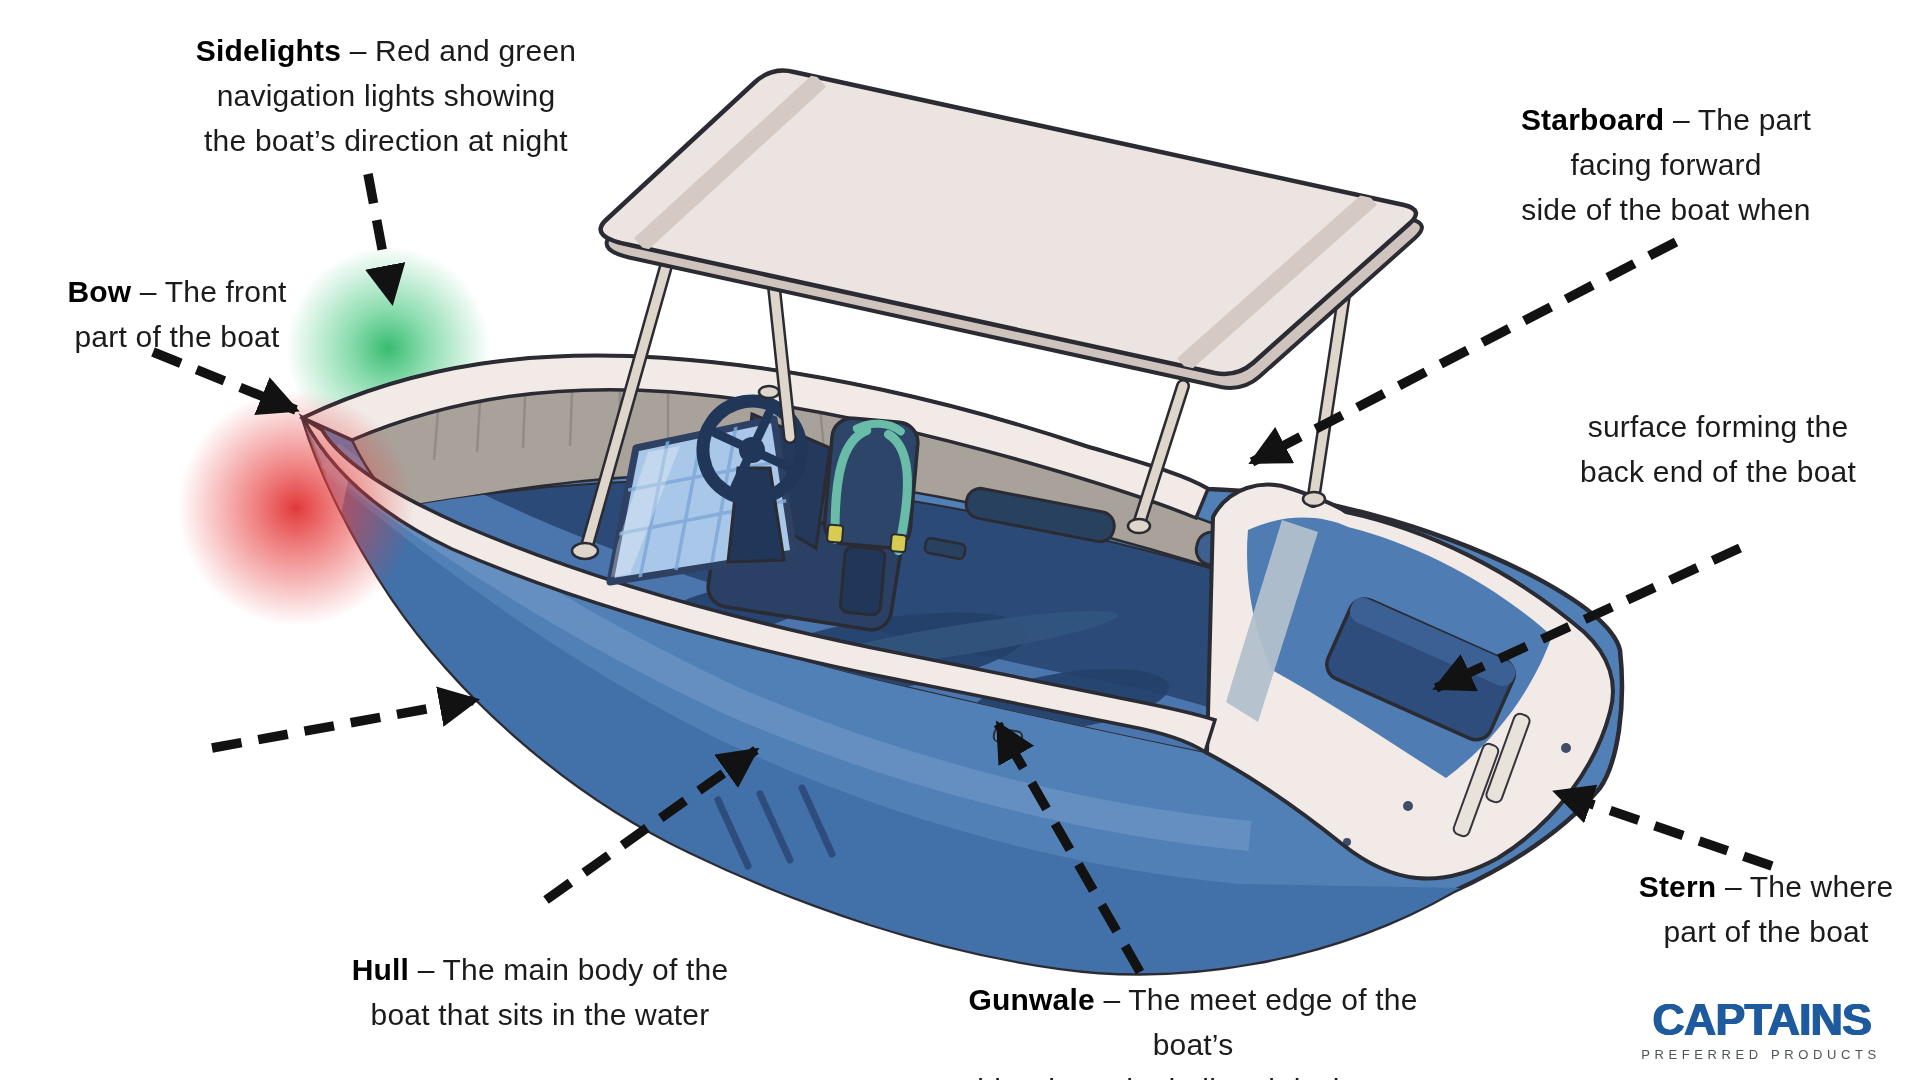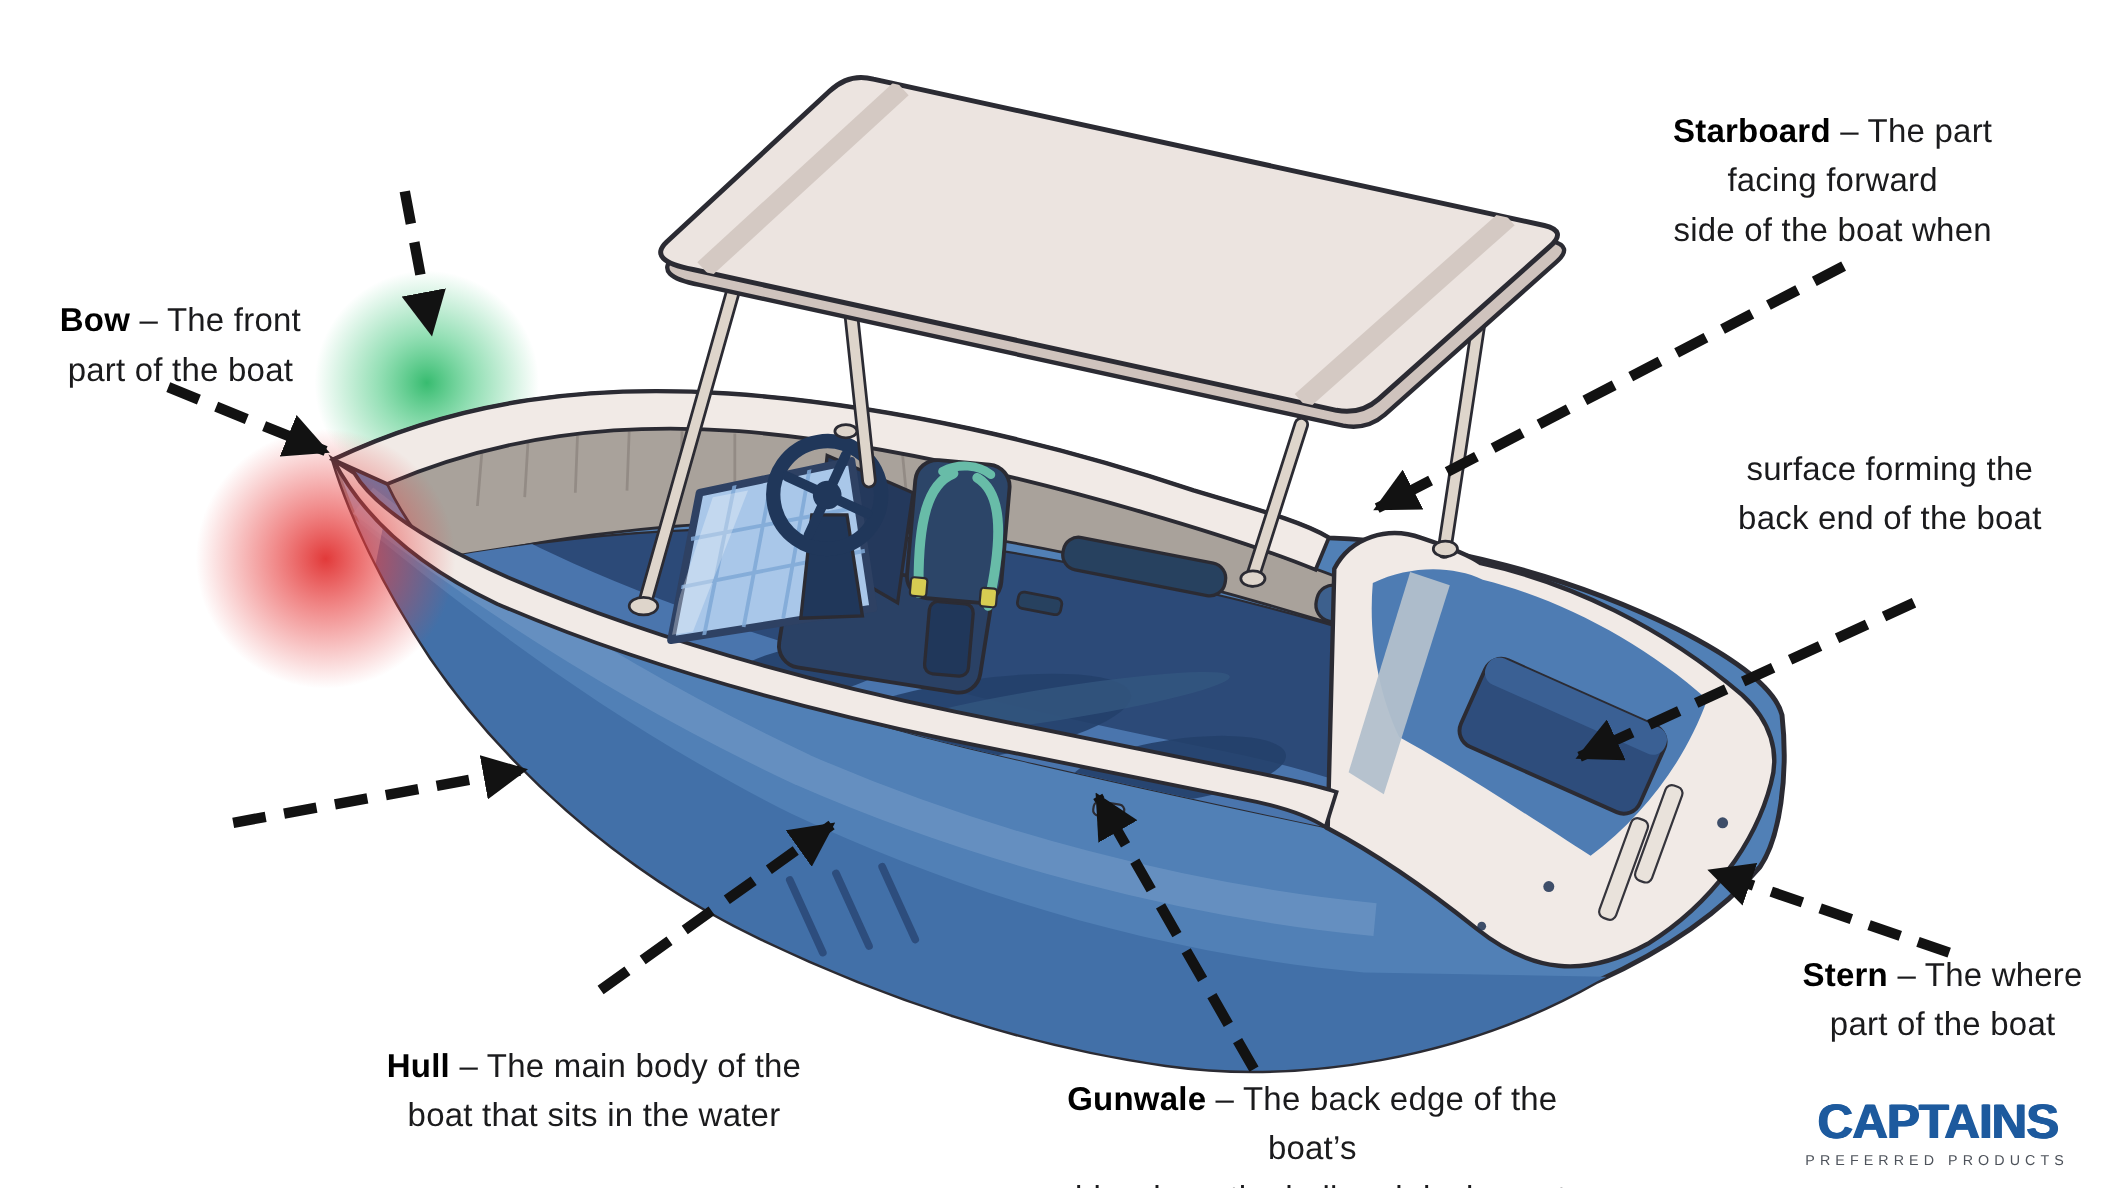--- a/index.html
+++ b/index.html
@@ -182,34 +182,39 @@
       <line x1="153" y1="352" x2="296" y2="410" marker-end="url(#ah)"></line>
       <line x1="212" y1="748" x2="476" y2="700" marker-end="url(#ah)"></line>
       <line x1="546" y1="900" x2="756" y2="750" marker-end="url(#ah)"></line>
       <line x1="1140" y1="972" x2="998" y2="724" marker-end="url(#ah)"></line>
       <line x1="1676" y1="242" x2="1252" y2="462" marker-end="url(#ah)"></line>
       <line x1="1740" y1="548" x2="1436" y2="688" marker-end="url(#ah)"></line>
       <line x1="1772" y1="866" x2="1556" y2="792" marker-end="url(#ah)"></line>
     </g>
   </svg>
 
-
-  <div class="label" style="left:4px;top:269px;width:320px">
+  <div class="label" style="left:146px;top:28px;width:480px">
+    <div><b>Sidelights</b> <span>– Red and green</span></div>
+    <div>navigation lights showing</div>
+    <div>the boat’s direction at night</div>
+  </div>
+
+  <div class="label" style="left:17px;top:269px;width:320px">
     <div><b>Bow</b> <span>– The front</span></div>
     <div>part of the boat</div>
   </div>
 
 
   <div class="label" style="left:300px;top:947px;width:480px">
     <div><b>Hull</b> <span>– The main body of the</span></div>
     <div>boat that sits in the water</div>
   </div>
 
   <div class="label" style="left:933px;top:977px;width:520px">
-    <div><b>Gunwale</b> <span>– The back edge of the boat’s</span></div>
+    <div><b>Gunwale</b> <span>– The meet edge of the boat’s</span></div>
     <div>side where the hull and deck meet</div>
   </div>
 
   <div class="label" style="left:1416px;top:97px;width:500px">
     <div><b>Starboard</b> <span>– The part</span></div>
     <div>facing forward</div>
     <div>side of the boat when</div>
   </div>
 
   <div class="label" style="left:1518px;top:404px;width:400px">

